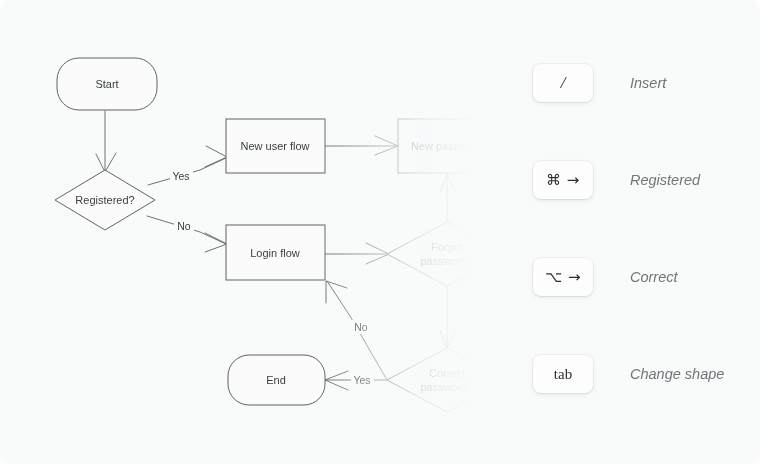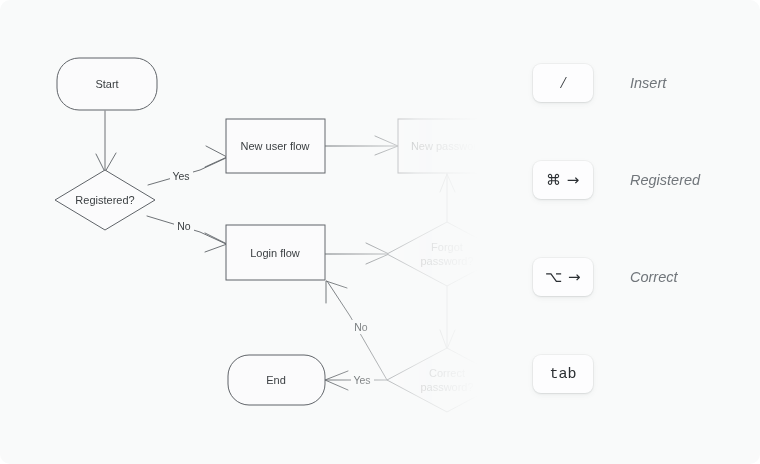--- a/index.html
+++ b/index.html
@@ -132,21 +132,21 @@
     letter-spacing: 0.5px;
     white-space: nowrap;
   }
   .key-cap.key-slash {
     font-family: "Liberation Serif", serif;
     font-style: italic;
     font-size: 17px;
     letter-spacing: 0;
   }
   .key-cap.key-word {
-    font-family: Liberation Mono, monospace;
+    font-family: Liberation Serif, serif;
     font-size: 15px;
     letter-spacing: 0;
   }
 
   .shortcut-label {
     margin-left: 37px;
     font-family: "Liberation Sans", sans-serif;
     font-size: 14.5px;
     color: #70757a;
     white-space: nowrap;
@@ -280,17 +280,18 @@
       <div class="shortcut-label">Registered</div>
     </div>
 
     <div class="shortcut-row" data-row="2">
       <div class="key-cap">⌥ →</div>
       <div class="shortcut-label">Correct</div>
     </div>
 
     <div class="shortcut-row" data-row="3">
       <div class="key-cap key-word">tab</div>
+      <div class="shortcut-label">Change shape</div>
     </div>
 
   </div>
 
 </div>
 
 </body></html>

